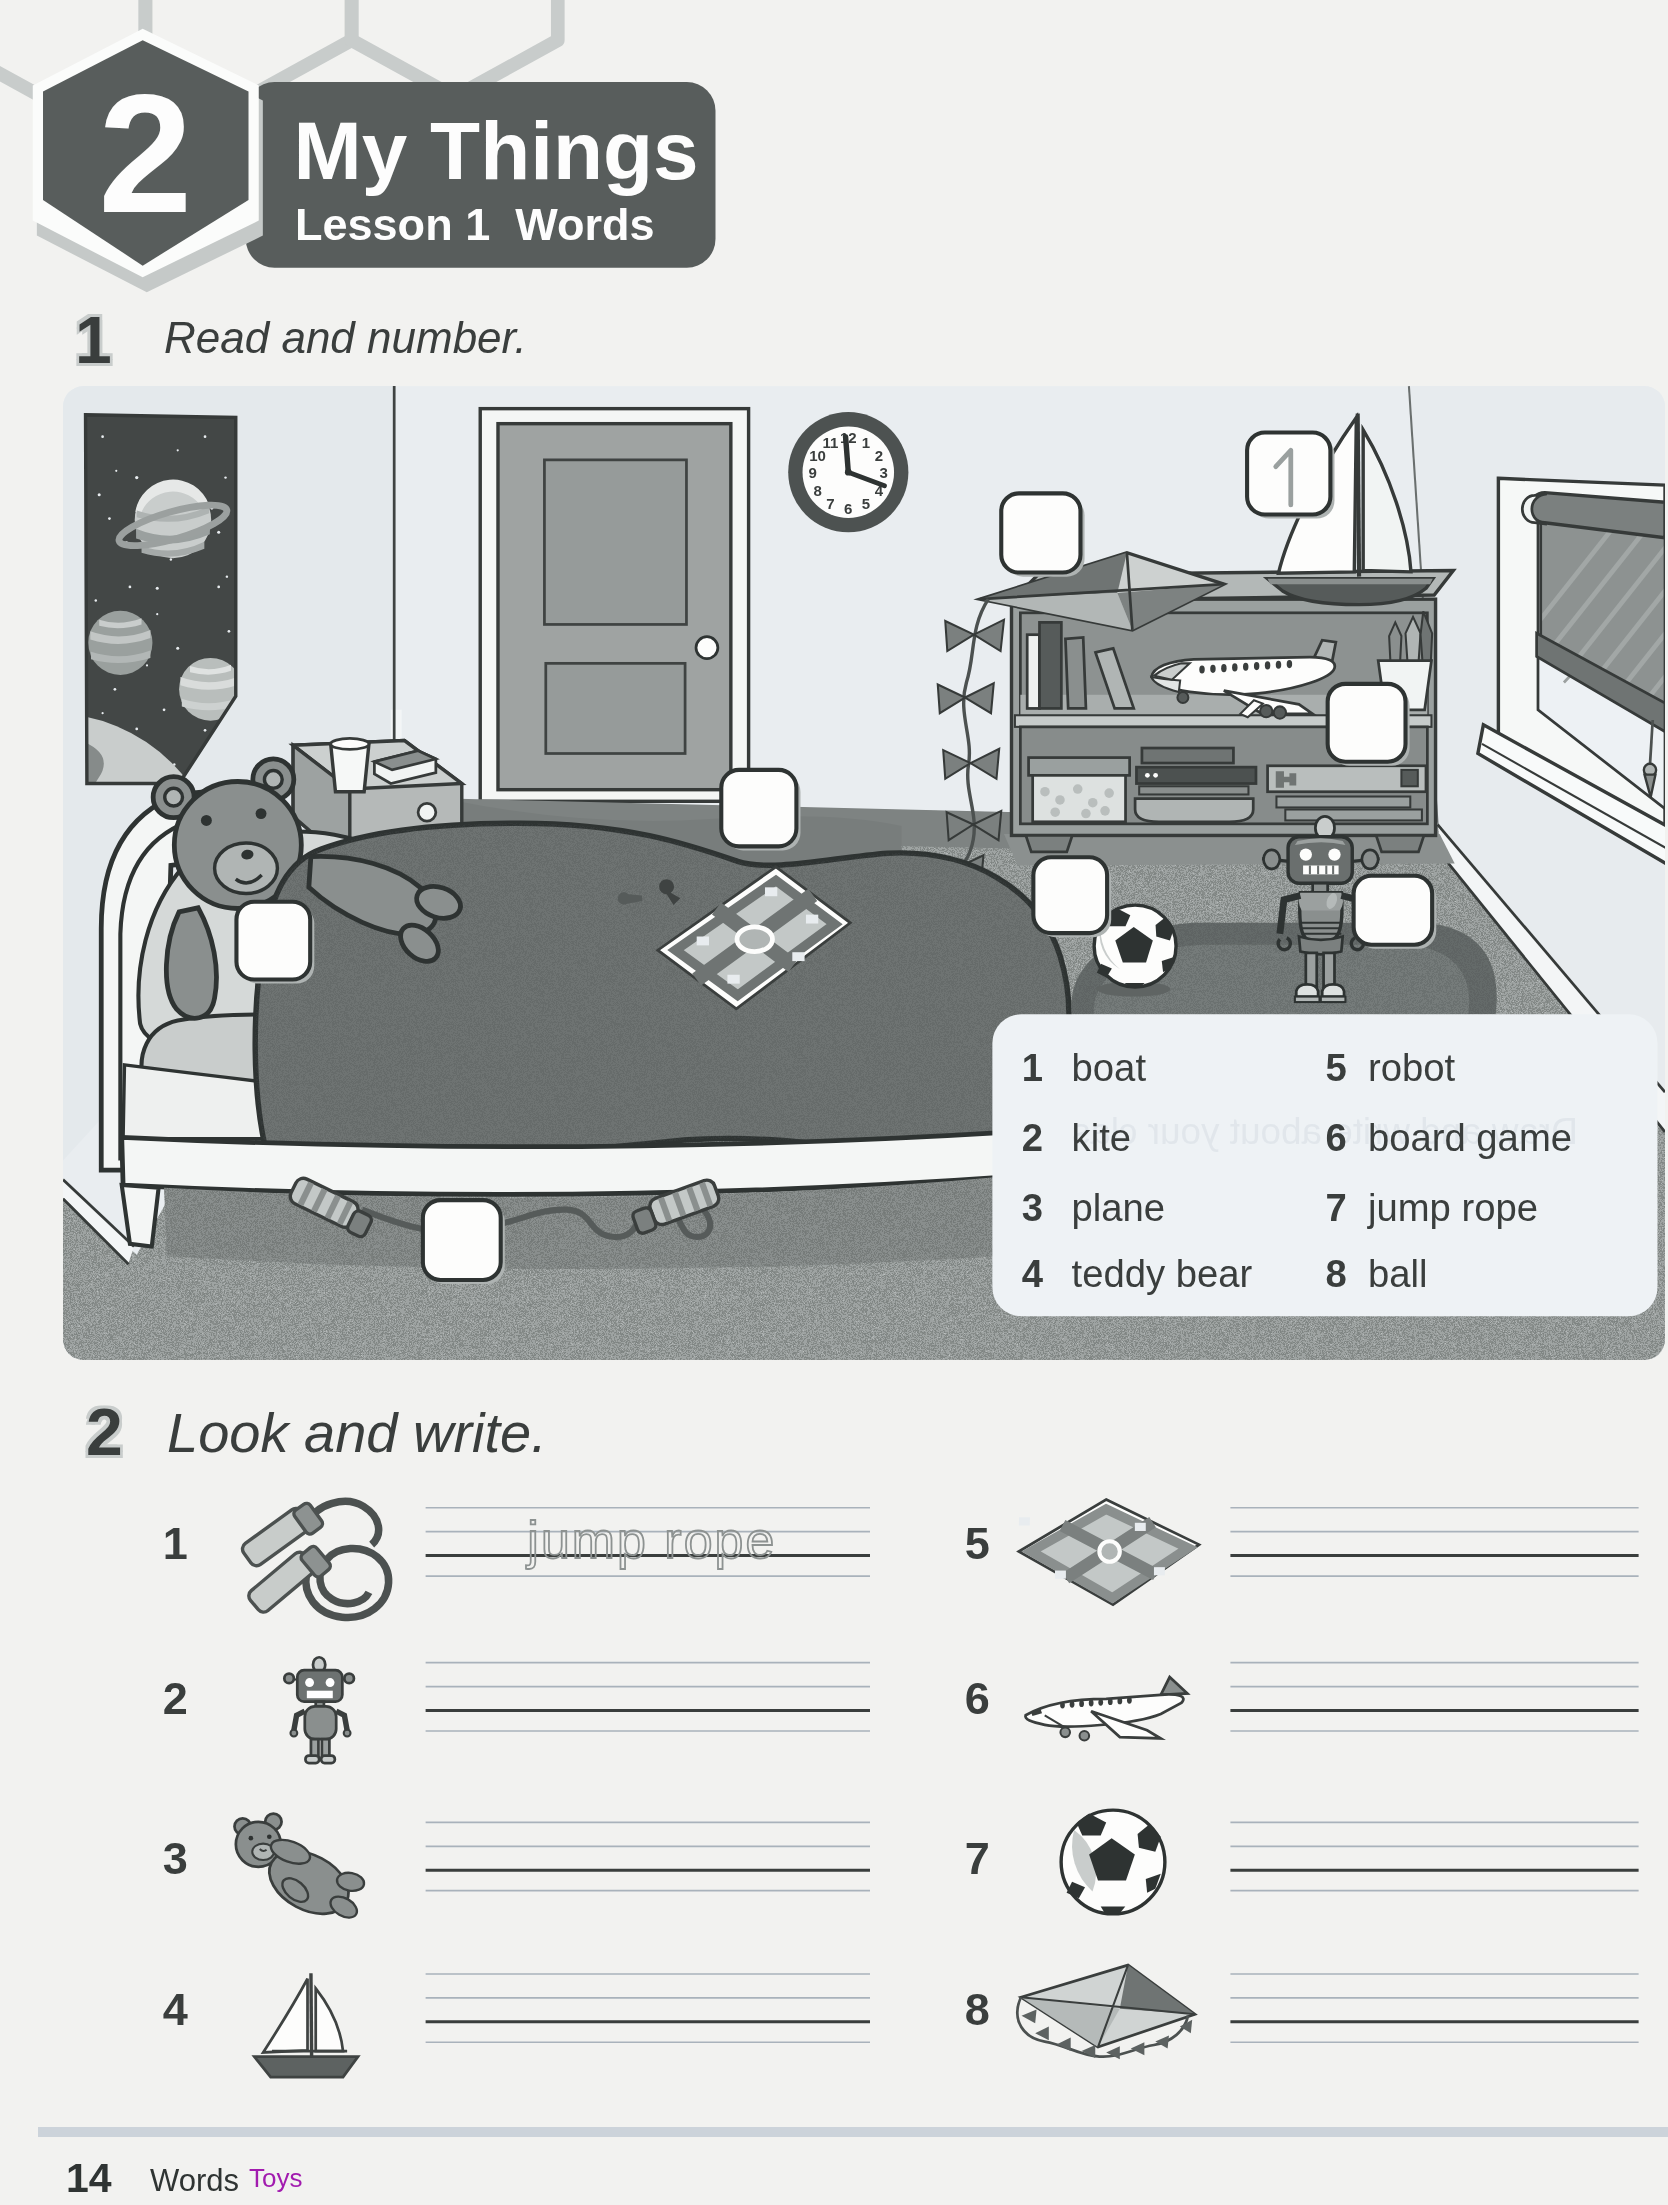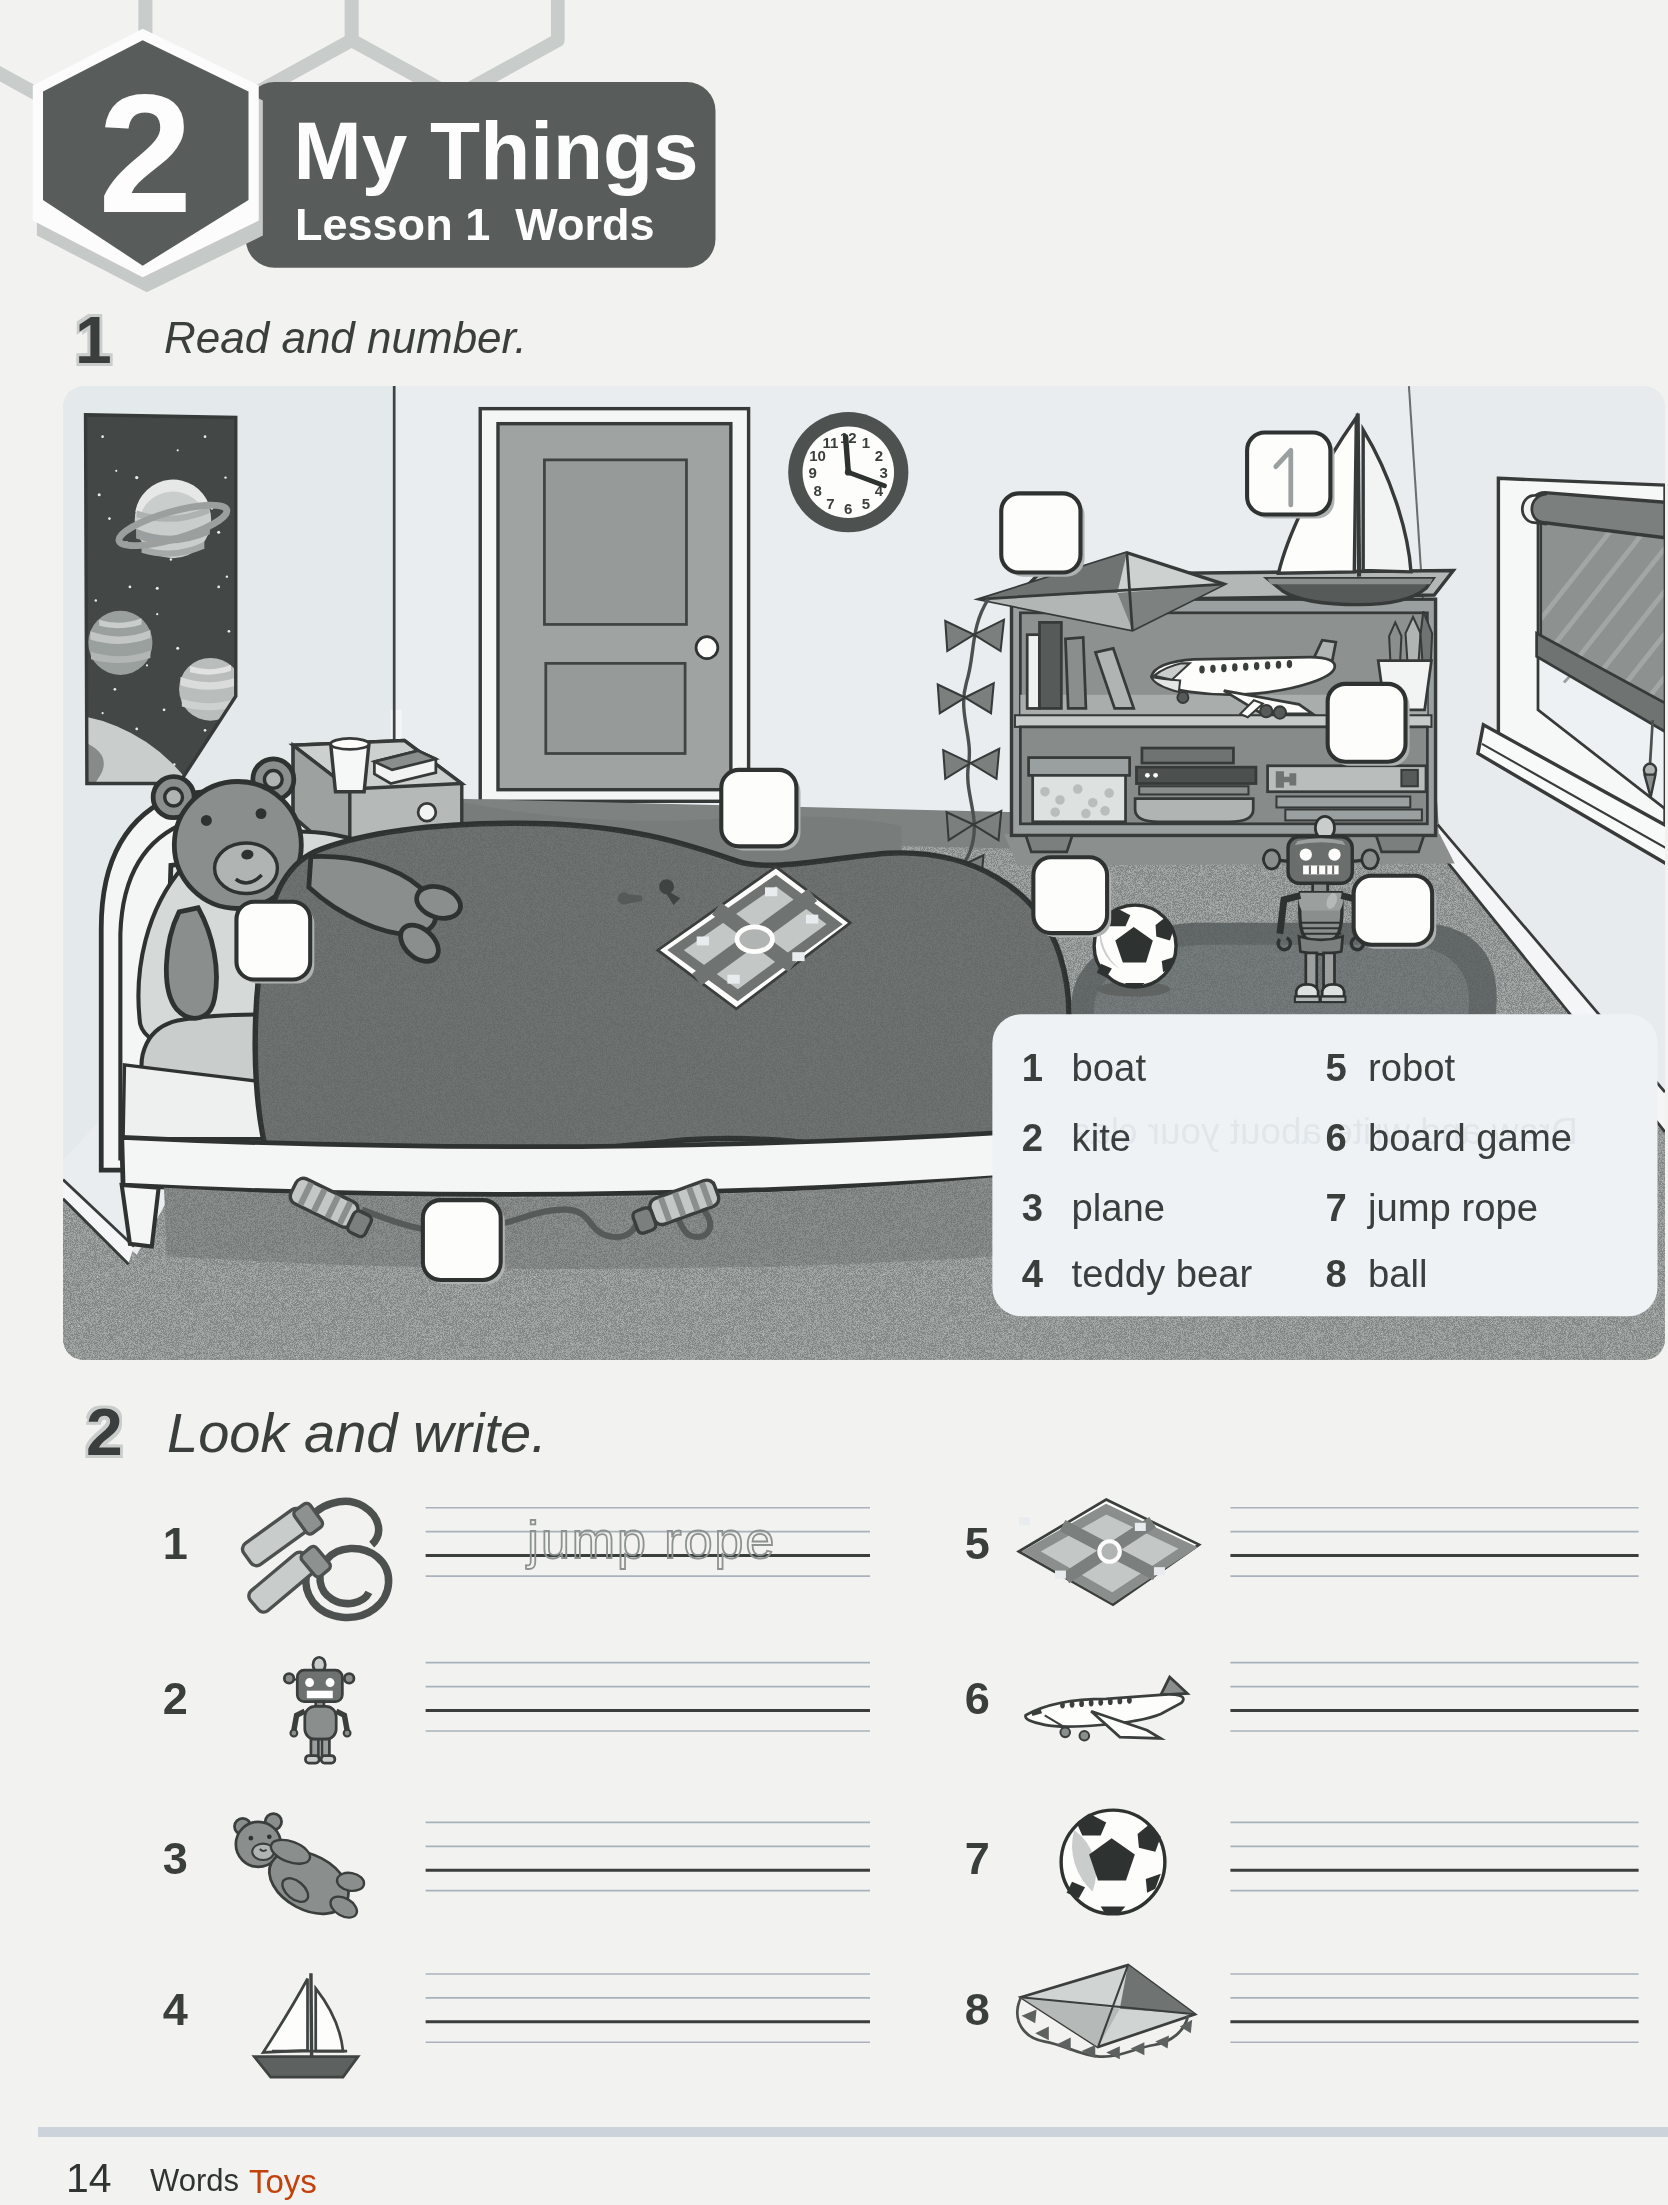--- a/index.html
+++ b/index.html
@@ -781,18 +781,18 @@
       <path d="M 1620,3006 l 20,-9 l 0,19 Z"></path>
         <path d="M 1656,3000 l 20,-9 l 0,19 Z"></path>
       <path d="M 1692,2990 l 20,-9 l -2,19 Z"></path>
         <path d="M 1728,2968 l 18,-10 l -2,20 Z"></path>
     </g>
   </g>
 </svg>
 
 <div class="abs" style="left:38px;top:2127px;width:1631px;height:9.6px;background:#ccd3da;"></div>
 
-<div class="abs" style="left:66px;top:2155px;font-size:41px;font-weight:normal;color:#2f3433;">14</div>
+<div class="abs" style="left:66px;top:2155px;font-size:41px;font-weight:bold;color:#2f3433;">14</div>
 
 <div class="abs" style="left:150px;top:2163px;font-size:31px;font-weight:normal;color:#2f3433;">Words</div>
 
-<div class="abs" style="left:249px;top:2163px;font-size:33px;color:#c2410c;">Toys</div>
+<div class="abs" style="left:249px;top:2163px;font-size:26px;color:#a21caf;">Toys</div>
 
 
 </body></html>

